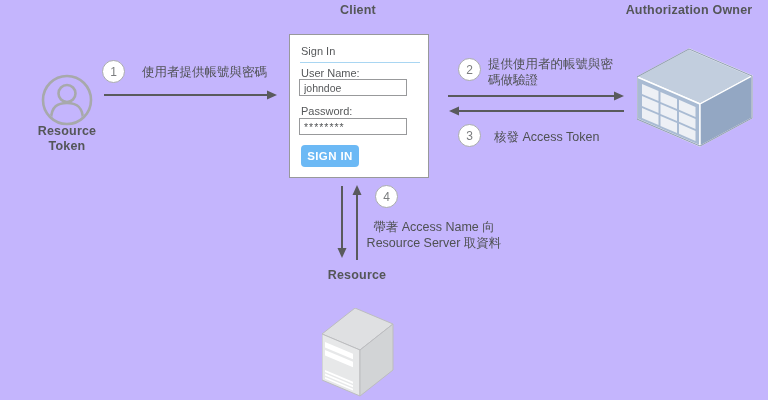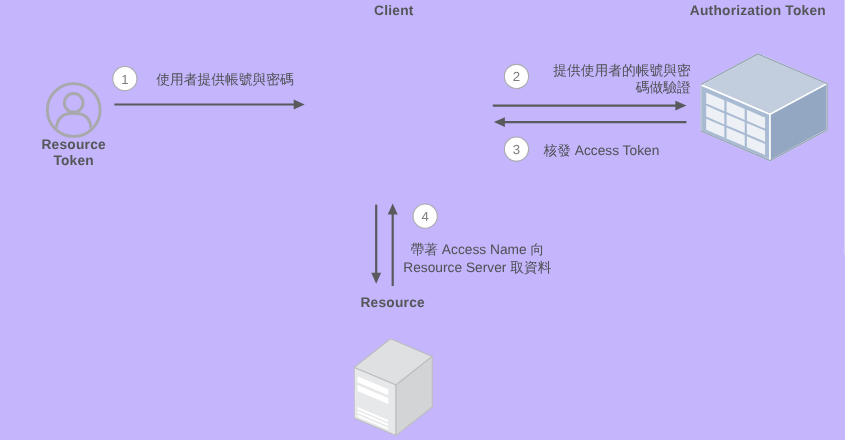--- a/index.html
+++ b/index.html
@@ -90,21 +90,21 @@
       <polygon points="449,111 459,106.5 459,115.5" stroke="none"></polygon>
 
       <line x1="342" y1="186" x2="342" y2="249"></line>
       <polygon points="342,258 337.5,248 346.5,248" stroke="none"></polygon>
       <line x1="357" y1="194" x2="357" y2="260"></line>
       <polygon points="357,185 352.5,195 361.5,195" stroke="none"></polygon>
     </g>
   </svg>
 
   <div class="abs node-title" style="left:298px; top:3px; width:120px;">Client</div>
-  <div class="abs node-title" style="left:610px; top:3px; width:158px;">Authorization Token</div>
+  <div class="abs node-title" style="left:610px; top:3px; width:158px;">Authorization Owner</div>
 
   <svg class="abs" style="left:39px; top:72px;" width="56" height="56" viewBox="0 0 56 56">
     <defs>
         <clipPath id="uclip">
           <circle cx="28" cy="28" r="22.6"></circle>
         </clipPath>
       </defs>
     <circle cx="28" cy="28" r="24" fill="none" stroke="#a7a9ab" stroke-width="2.6"></circle>
     <g clip-path="url(#uclip)" fill="none" stroke="#a7a9ab" stroke-width="2.6">
       <circle cx="28" cy="21.5" r="8.5"></circle>
@@ -112,23 +112,32 @@
     </g>
   </svg>
   <div class="abs node-title" style="left:22px; top:124px; width:90px; line-height:15px;">
     <div>Resource</div>
     <div>Token</div>
   </div>
 
   <div class="abs step-badge" style="left:102px; top:60px;">1</div>
   <div class="abs step-text" style="left:142px; top:64px;">使用者提供帳號與密碼</div>
 
+  <div class="abs client-card">
+    <div class="card-header">Sign In</div>
+    <div class="card-divider"></div>
+    <div class="field-label" style="top:32px;">User Name:</div>
+    <input class="field-input" style="top: 44px;" type="text" value="johndoe">
+    <div class="field-label" style="top:70px;">Password:</div>
+    <input class="field-input" style="top: 83px; letter-spacing: 1px;" type="text" value="********">
+    <button class="signin-btn">SIGN IN</button>
+  </div>
 
   <div class="abs step-badge" style="left:458px; top:58px;">2</div>
-  <div class="abs step-text" style="left:488px; top:56px; width:140px; text-align:right;">
+  <div class="abs step-text" style="left:488px; top:56px; width:140px; text-align:left;">
     <div>提供使用者的帳號與密</div>
     <div>碼做驗證</div>
   </div>
 
   <div class="abs step-badge" style="left:458px; top:124px;">3</div>
   <div class="abs step-text" style="left:494px; top:129px;">核發 Access Token</div>
 
   <svg class="abs" style="left:637px; top:47px;" width="116" height="100" viewBox="0 0 116 100">
     <polygon points="0,30 52,2 115,29 63,57" fill="#c2cede" stroke="#ffffff" stroke-width="1.4" stroke-linejoin="round"></polygon>
     <polygon points="0,30 63,57 63,99 0,72" fill="#a9bbd3" stroke="#ffffff" stroke-width="1.4" stroke-linejoin="round"></polygon>

